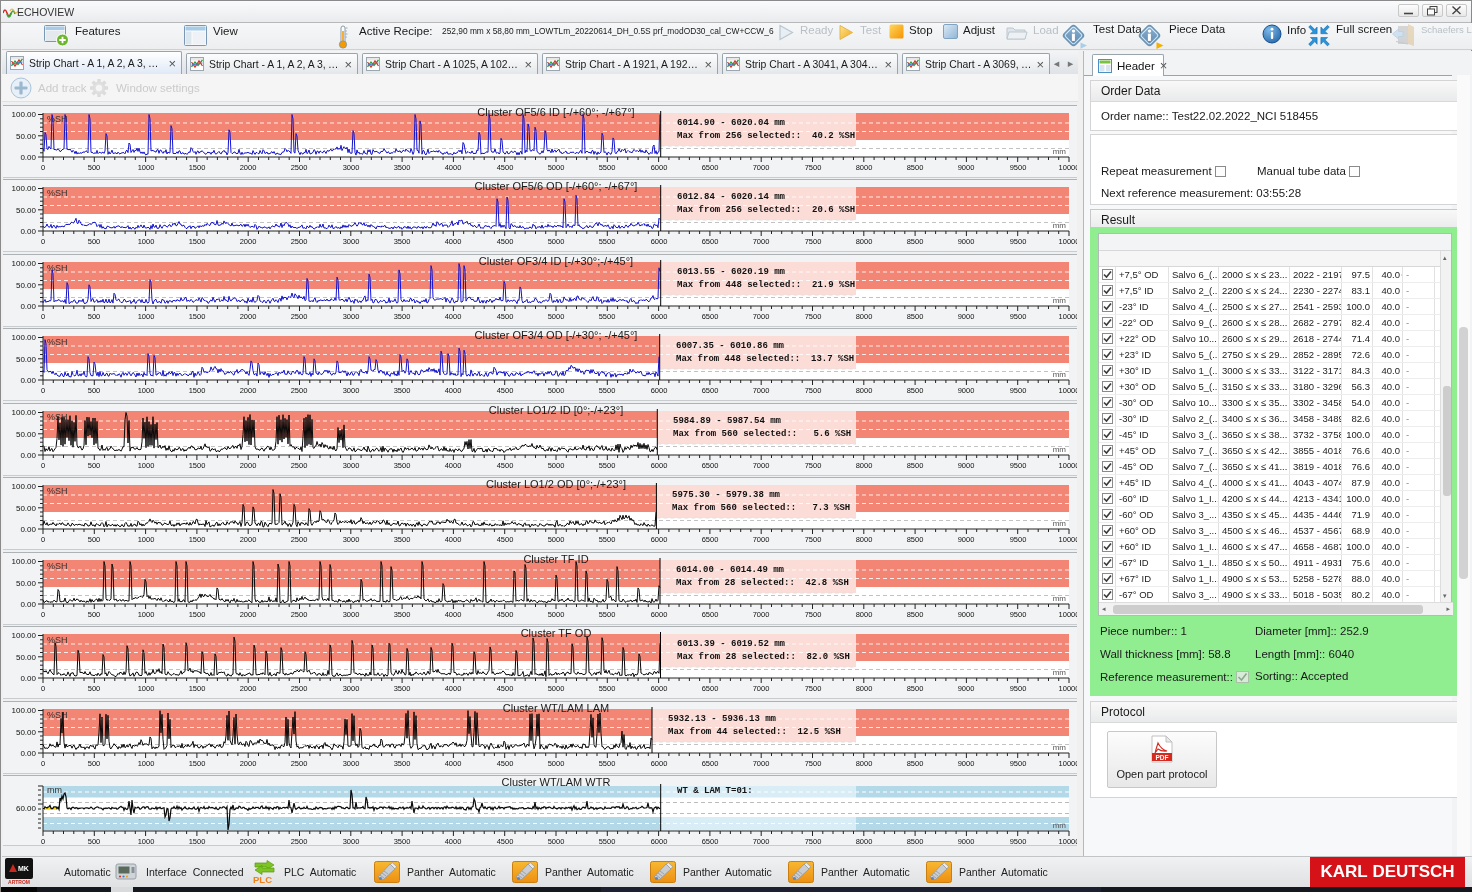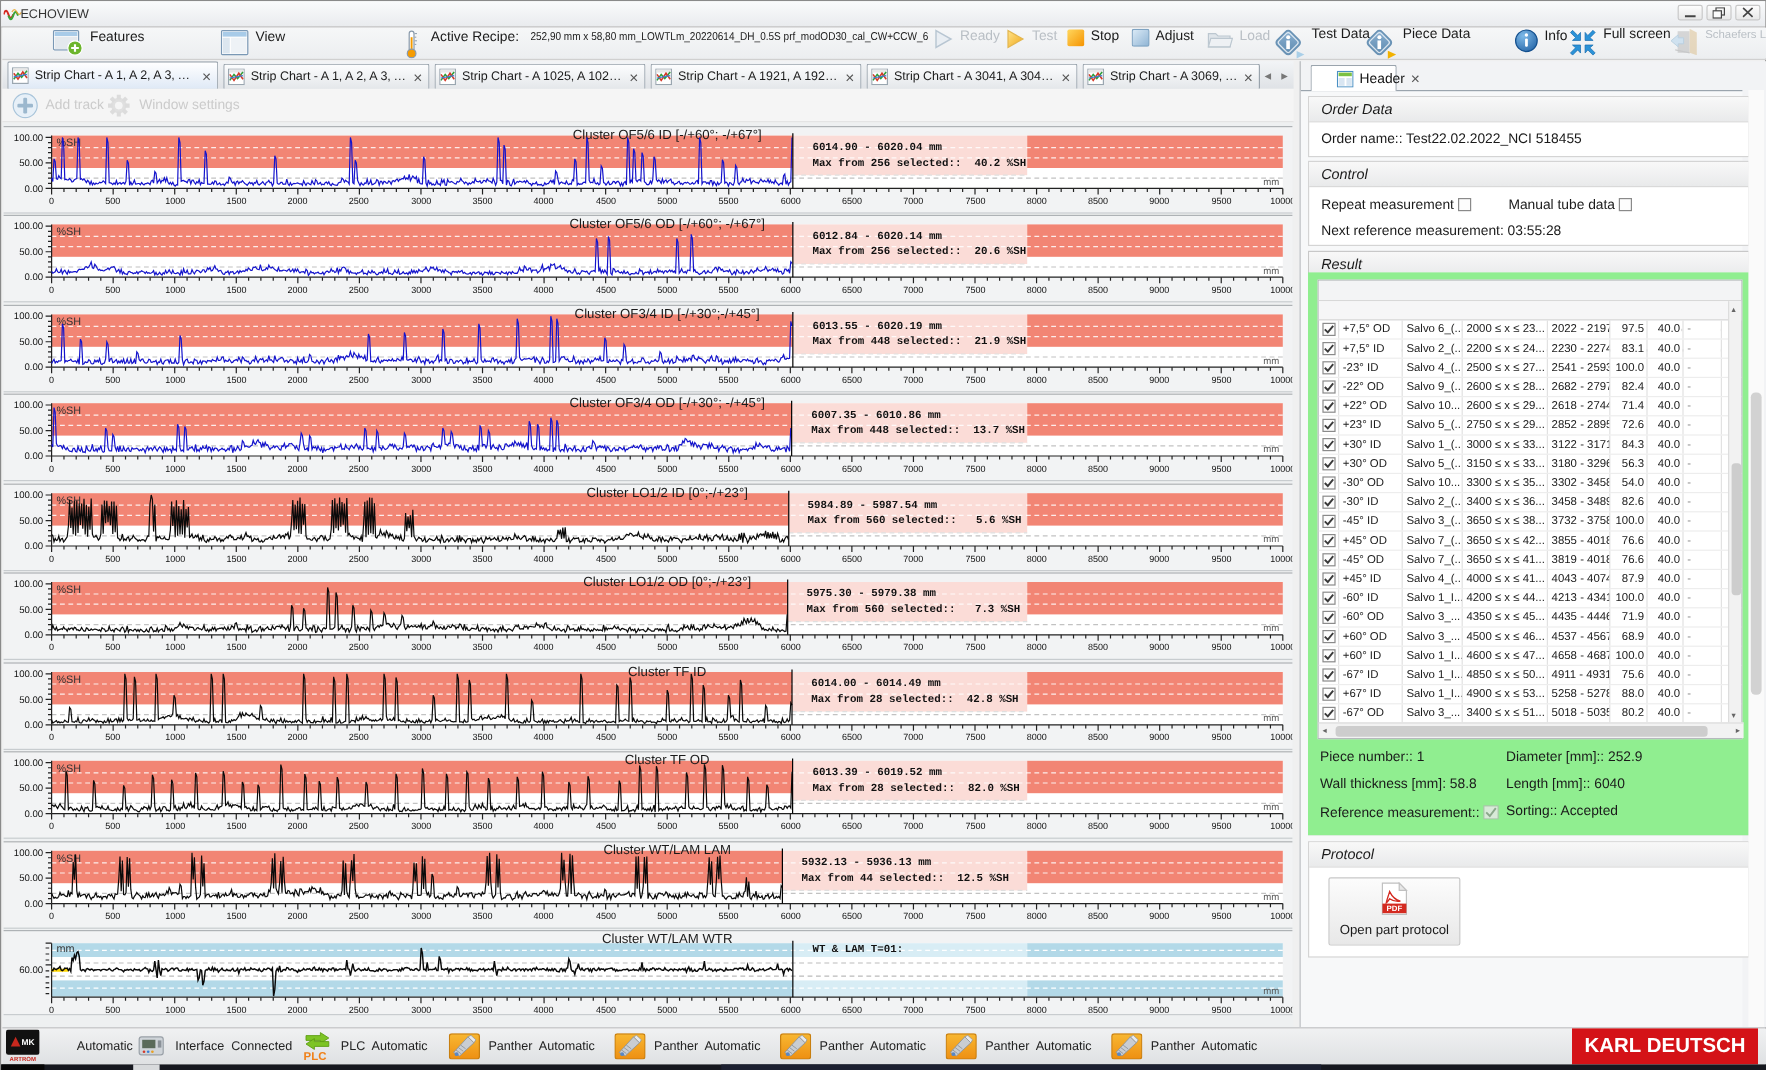--- a/index.html
+++ b/index.html
@@ -34,27 +34,27 @@
 #trackbar .itm svg { margin-right:6px; }
 
 #charts { position:absolute; left:1px; top:101px; width:1076px; height:754px; background:#eef0f1; }
 .track { position:absolute; left:1px; width:1074px; background:#f2f3f4;
   border-top:1px solid #aeb2b5; border-bottom:1px solid #c8cccf; }
 
 #rpanel { position:absolute; left:1082px; top:50px; width:389px; height:805px; background:#f2f3f5;
   border-left:1px solid #b5b9bc; }
 #htab { position:absolute; left:8px; top:3px; width:72px; height:22px; background:#fff;
   border:1px solid #9aa4ad; border-bottom:none; border-radius:2px 2px 0 0; display:flex; align-items:center;
-  padding:0 21px; font-size:11.5px; color:#111; z-index:2;}
+  padding:0 5px; font-size:11.5px; color:#111; z-index:2;}
 #htab svg { margin-right:5px; flex:0 0 auto; }
 #rcontent { position:absolute; left:0; top:24px; width:368px; height:781px; background:#f7f8f9;
   border-top:1px solid #9aa4ad; padding:4px 0 0 6px; }
 .grp { position:absolute; left:6px; width:368px; border:1px solid #d4d4d4; background:#fff; }
 .grphdr { height:21px; background:linear-gradient(#f8f8f8,#e9eaeb); border-bottom:1px solid #d9d9d9;
-  font-size:12px; color:#1a1a1a; padding:3px 0 0 10px;font-style:italic; }
+  font-size:12px; color:#1a1a1a; padding:3px 0 0 10px; }
 .rscroll { position:absolute; left:373px; top:24px; width:13px; height:781px; background:#fafafa; }
 .rthumb { position:absolute; left:2px; top:252px; width:9px; height:252px; background:#d2d2d2; border-radius:4px; }
 
 #resultgreen { position:absolute; left:6px; top:151px; width:368px; height:469px; background:#90ee90; }
 #rtable { position:absolute; left:8px; top:6px; width:354px; height:383px; background:#fff; border:1px solid #b5b9bc; font-size:9.5px; }
 .thg { display:flex; height:17px; background:#f3f4f5; border-bottom:1px solid #d8d8d8; }
 .th2 { display:flex; height:16px; background:#f6f6f7; border-bottom:1px solid #d8d8d8; }
 .tr { display:flex; height:16px; border-bottom:1px solid #ededed; }
 .td,.thc { border-right:1px solid #e2e2e2; padding:2px 2px 0 3px; white-space:nowrap; overflow:hidden; color:#1a1a1a; }
 .thc { border-right:1px solid #d8d8d8; color:#222;margin-top:40px; }
@@ -822,21 +822,20 @@
         </svg>
         <span>Header</span>
         <span class="tabx">×</span>
       </div>
     <div id="rcontent">
       <div class="grp" style="top:4px;height:51px">
         <div class="grphdr">Order Data</div>
         <div class="gtxt" style="left:10px;top:29px">Order name:: Test22.02.2022_NCI 518455</div>
       </div>
       <div class="grp" style="top:58px;height:71px">
-        <div class="grphdr">Control</div>
         <div class="gtxt" style="left:10px;top:30px">Repeat measurement <span style="display:inline-block;width:11px;height:11px;border:1px solid #8a8a8a;vertical-align:-2px;background:#fdfdfd"></span></div>
         <div class="gtxt" style="left:166px;top:30px">Manual tube data <span style="display:inline-block;width:11px;height:11px;border:1px solid #8a8a8a;vertical-align:-2px;background:#fdfdfd"></span></div>
         <div class="gtxt" style="left:10px;top:52px">Next reference measurement: 03:55:28</div>
       </div>
       <div class="grp" style="top:133px;height:487px;background:transparent;border-color:#c8c8c8">
         <div class="grphdr">Result</div>
       </div>
       <div id="resultgreen">
         <div id="rtable">
           <div class="thg">
@@ -1096,21 +1095,21 @@
               <div class="td c5">88.0</div>
               <div class="td c6">40.0</div>
               <div class="td c7">-</div>
             </div>
 <div class="tr">
               <div class="td c0"><span class="cb"><svg width="9" height="9" viewBox="0 0 9 9">
                     <path d="M1,4.5 L3.5,7 L8,1.5" stroke="#3a3a3a" stroke-width="1.6" fill="none"></path>
                   </svg></span></div>
               <div class="td c1">-67° OD</div>
               <div class="td c2">Salvo 3_...</div>
-              <div class="td c3">3400 ≤ x ≤ 51...</div>
+              <div class="td c3">4900 ≤ x ≤ 33...</div>
               <div class="td c4">5018 - 5035</div>
               <div class="td c5">80.2</div>
               <div class="td c6">40.0</div>
               <div class="td c7">-</div>
             </div>
           <div style="position:absolute;right:0;top:17px;width:11px;height:352px;background:#f2f2f2;border-left:1px solid #ddd">
             <div style="position:absolute;left:1.5px;top:135px;width:8px;height:110px;background:#cdcdcd;border-radius:3px"></div>
             <div style="position:absolute;left:2px;top:3px;font-size:7px;color:#666">▴</div>
             <div style="position:absolute;left:2px;bottom:3px;font-size:7px;color:#666">▾</div>
           </div>

